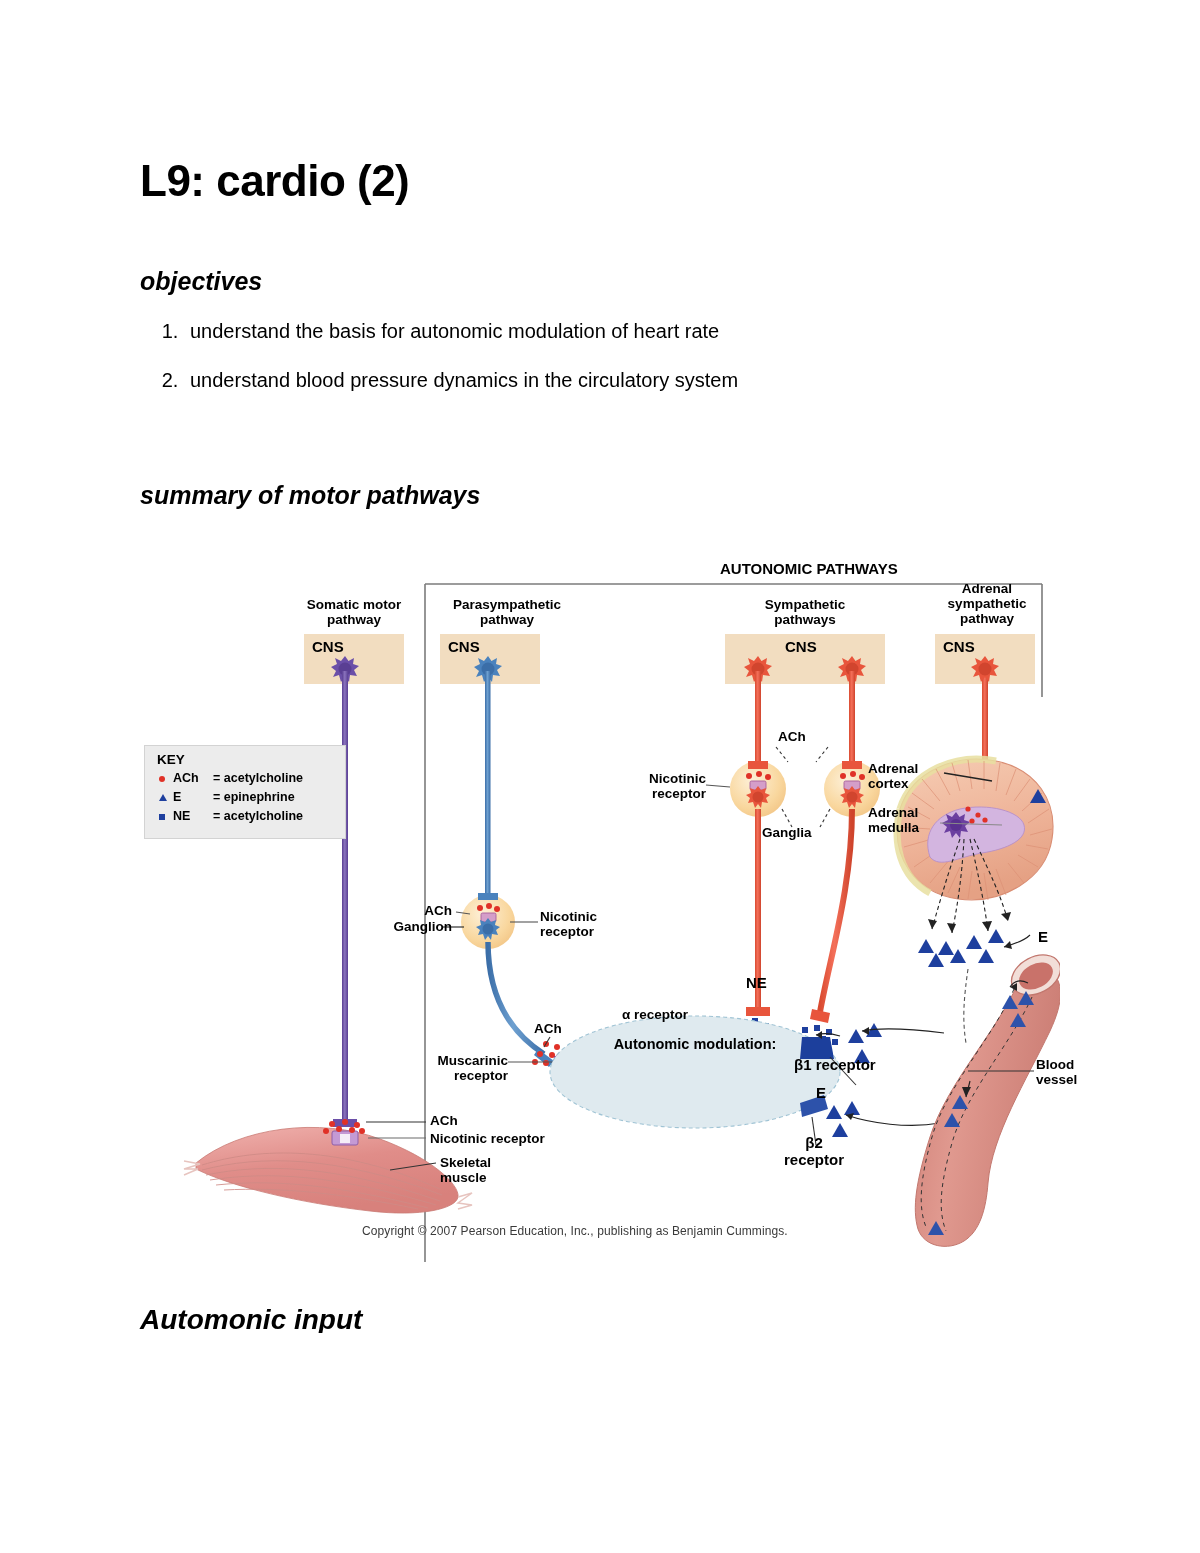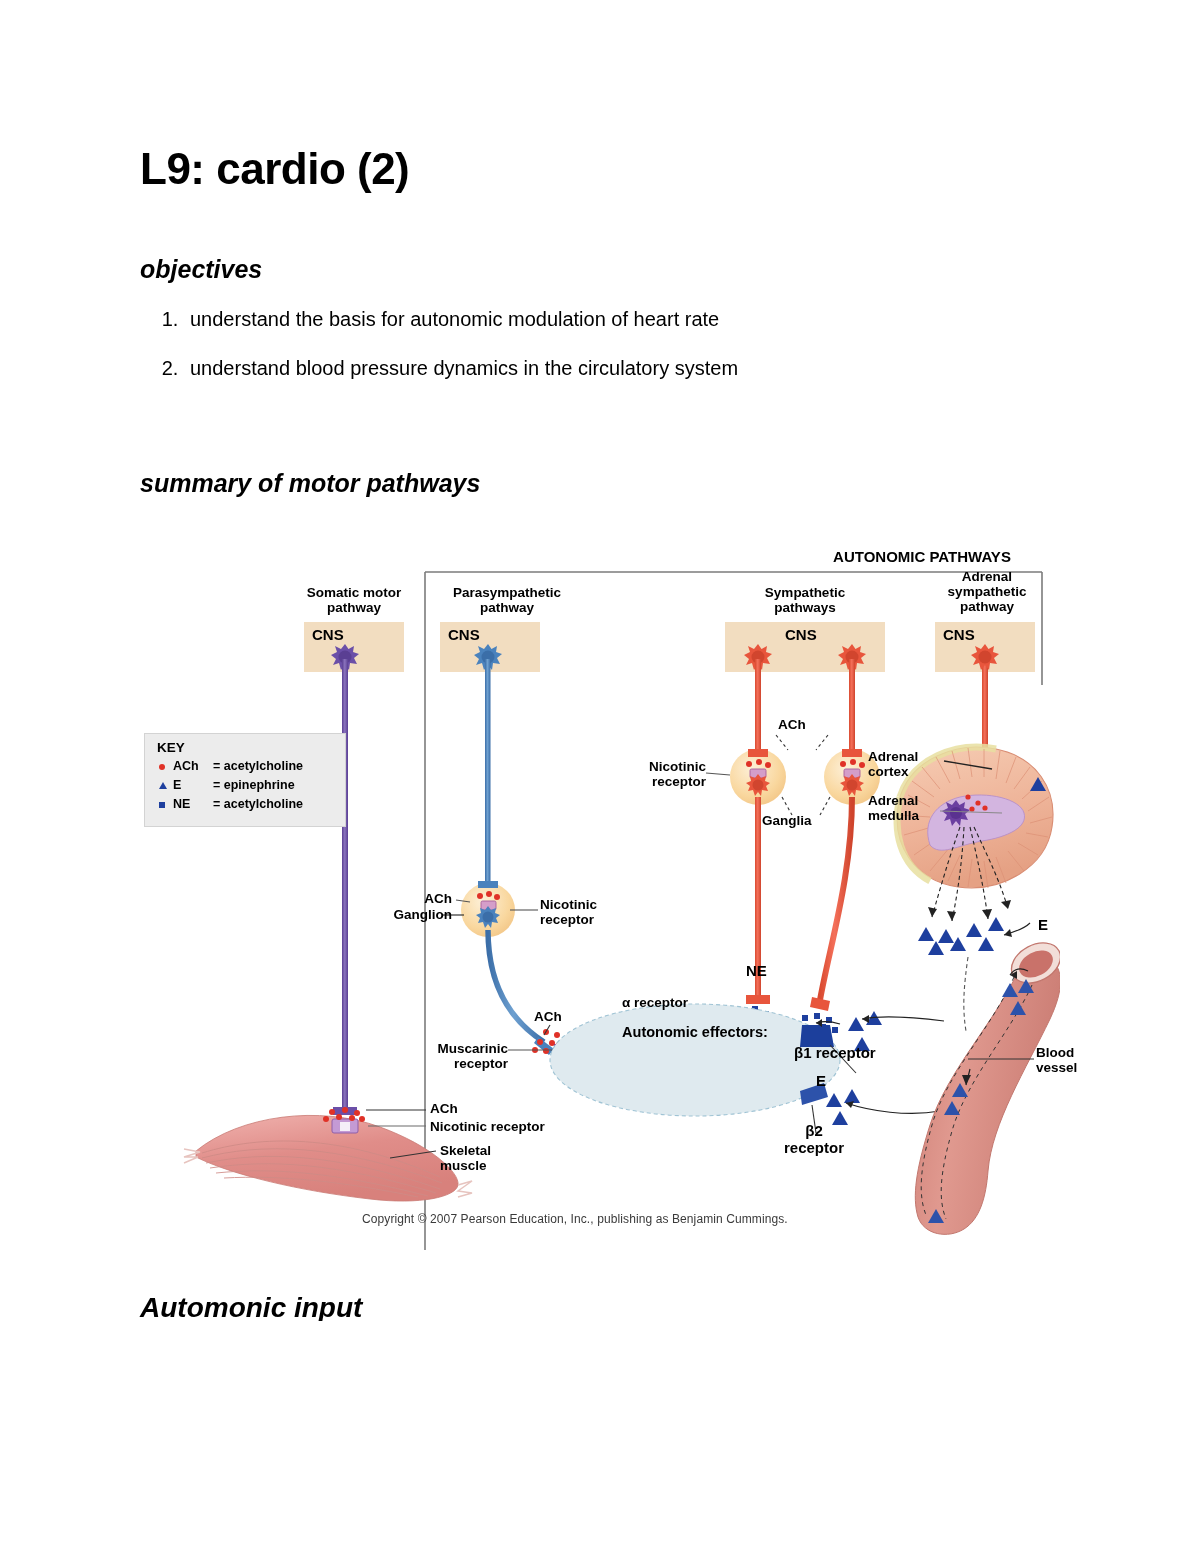--- a/index.html
+++ b/index.html
@@ -11,21 +11,21 @@
   body {
     font-family: "Liberation Sans", sans-serif;
     color: #000000;
   }
   .page {
     position: relative;
     width: 1200px;
     height: 1321px;
     background: #ffffff;
     overflow: hidden;
-    margin: 0 auto;
+    margin: 12px auto;
   }
 
   
   .doc-title {
     position: absolute;
     left: 140px;
     top: 146px;
     font-size: 44px;
     font-weight: bold;
     letter-spacing: -0.5px;
@@ -527,21 +527,21 @@
 
         <path d="M888,426 C880,422 874,424 870,430" stroke="#222" stroke-width="1.1" fill="none"></path>
         <path d="M870,430 L877,426 L877,434 Z" fill="#222"></path>
         <path d="M826,540 L830,524" stroke="#222" stroke-width="1.1" fill="none"></path>
         <path d="M826,540 L822,530 L831,530 Z" fill="#222"></path>
 
         <path d="M828,514 L894,514" stroke="#333" stroke-width="1.2" fill="none"></path>
       </g>
     </svg>
 
-    <div class="lbl sz13" style="left:602px; top:4px; width:360px; text-align:center;">AUTONOMIC PATHWAYS</div>
+    <div class="lbl sz13" style="left:580px; top:4px; width:360px; text-align:left;">AUTONOMIC PATHWAYS</div>
 
     <div class="lbl sz12 center" style="left:146px; top:40px; width:136px;">Somatic motor
 pathway</div>
     <div class="lbl sz12 center" style="left:292px; top:40px; width:150px;">Parasympathetic
 pathway</div>
     <div class="lbl sz12 center" style="left:590px; top:40px; width:150px;">Sympathetic
 pathways</div>
     <div class="lbl sz12 center" style="left:790px; top:24px; width:114px;">Adrenal
 sympathetic
 pathway</div>
@@ -600,21 +600,21 @@
 
     <div class="lbl sz12" style="left:896px; top:500px;">Blood
 vessel</div>
 
     <div class="lbl sz12" style="left:290px; top:556px;">ACh</div>
     <div class="lbl sz12" style="left:290px; top:574px;">Nicotinic receptor</div>
     <div class="lbl sz12" style="left:300px; top:598px;">Skeletal
 muscle</div>
 
     <div class="eff-text">
-      <span class="eff-title">Autonomic effectors:</span>
+      <span class="eff-title">Autonomic modulation:</span>
     </div>
 
     <div class="copyright">Copyright © 2007 Pearson Education, Inc., publishing as Benjamin Cummings.</div>
   </div>
 
   <div class="h2" id="automonic-heading">Automonic input</div>
 
   <div class="footer-line">
     <span>L9: cardio (2)</span>
     <span>1</span>

